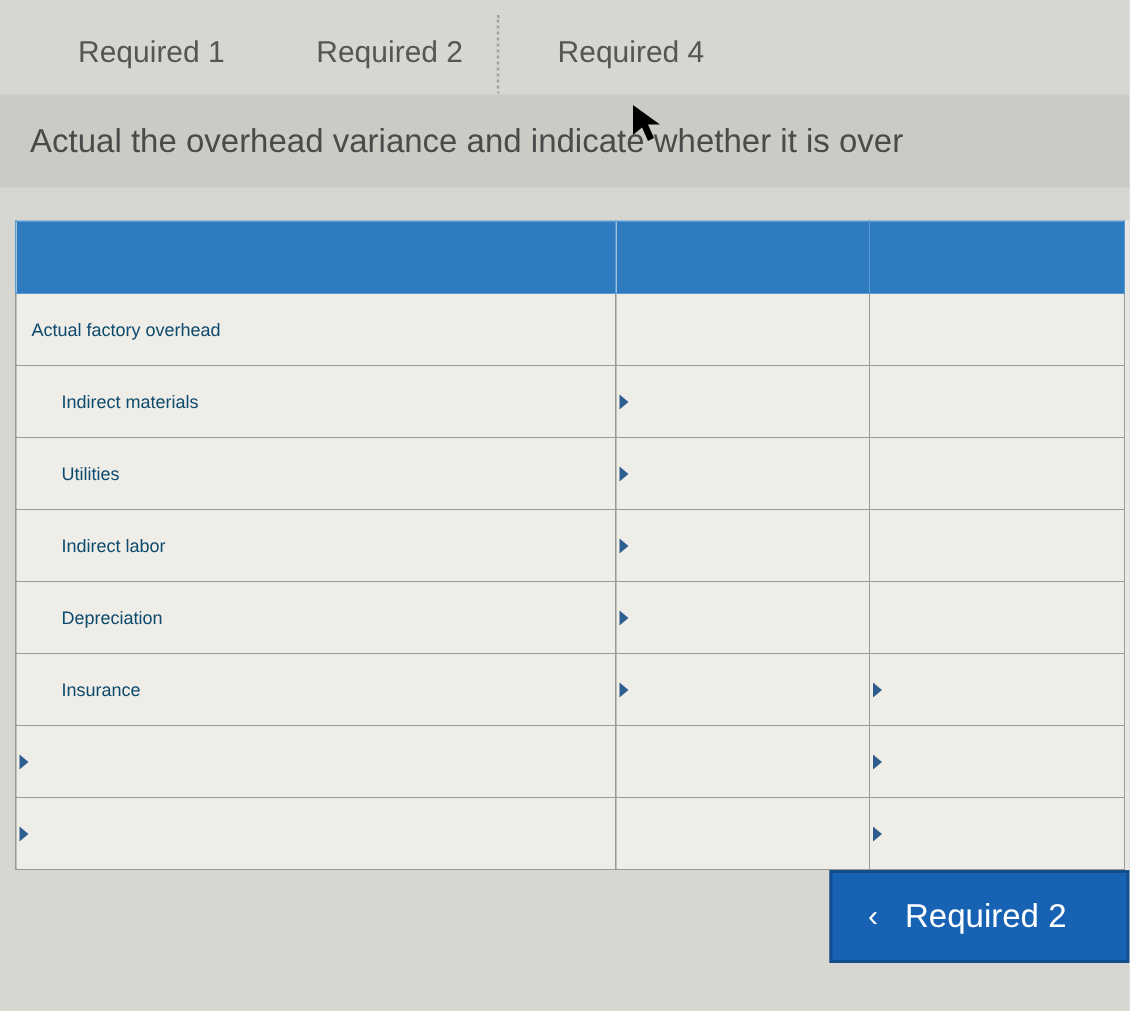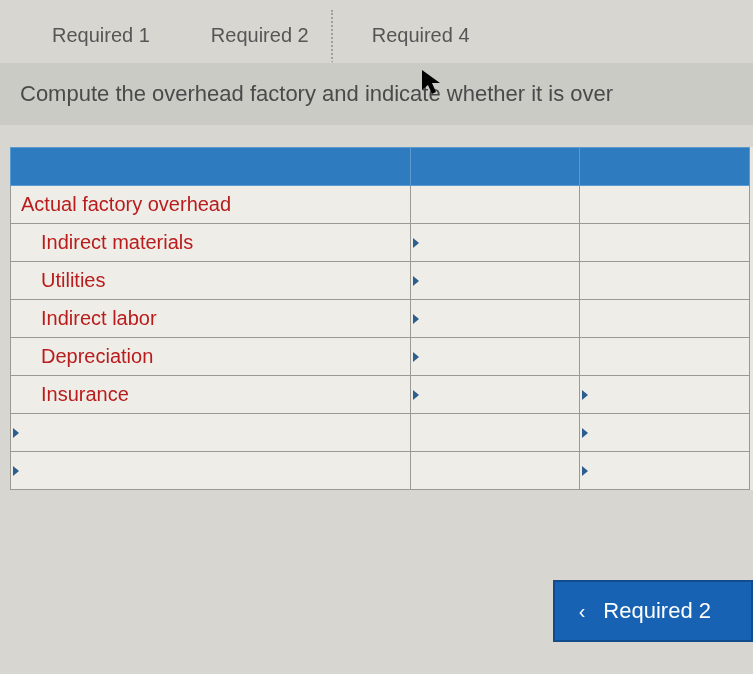--- a/index.html
+++ b/index.html
@@ -42,23 +42,23 @@
   .table-wrap {
     margin: 22px 0 0 10px;
     background: #e9e7e1;
   }
   table {
     border-collapse: collapse;
     width: 740px;
   }
   td {
     border: 1px solid #9a9994;
-    height: 38px;
-    font-size: 20px;
-    color: #b91c1c;
+    height: 48px;
+    font-size: 12px;
+    color: #0c4a6e;
     padding: 6px 10px;
     background: #efede7;
     position: relative;
   }
   tr.blue-header td {
     background: #2f7bc0;
     border: 1px solid #5a9ad1;
   }
   td.label-col { width: 400px; }
   td.val-col { width: 170px; }
@@ -98,21 +98,21 @@
 </style>
 </head>
 <body>
 
 <div class="tabs">
   <button class="tab">Required 1</button>
   <button class="tab dotted-right">Required 2</button>
   <button class="tab">Required 4</button>
 </div>
 
-<div class="instruction-bar">Compute the overhead factory and indicate whether it is over</div>
+<div class="instruction-bar">Actual the overhead variance and indicate whether it is over</div>
 
 <div class="table-wrap">
 <table>
   <tbody>
         <tr class="blue-header">
     <td class="label-col"></td>
     <td class="val-col"></td>
     <td class="val-col"></td>
   </tr>
   <tr>

